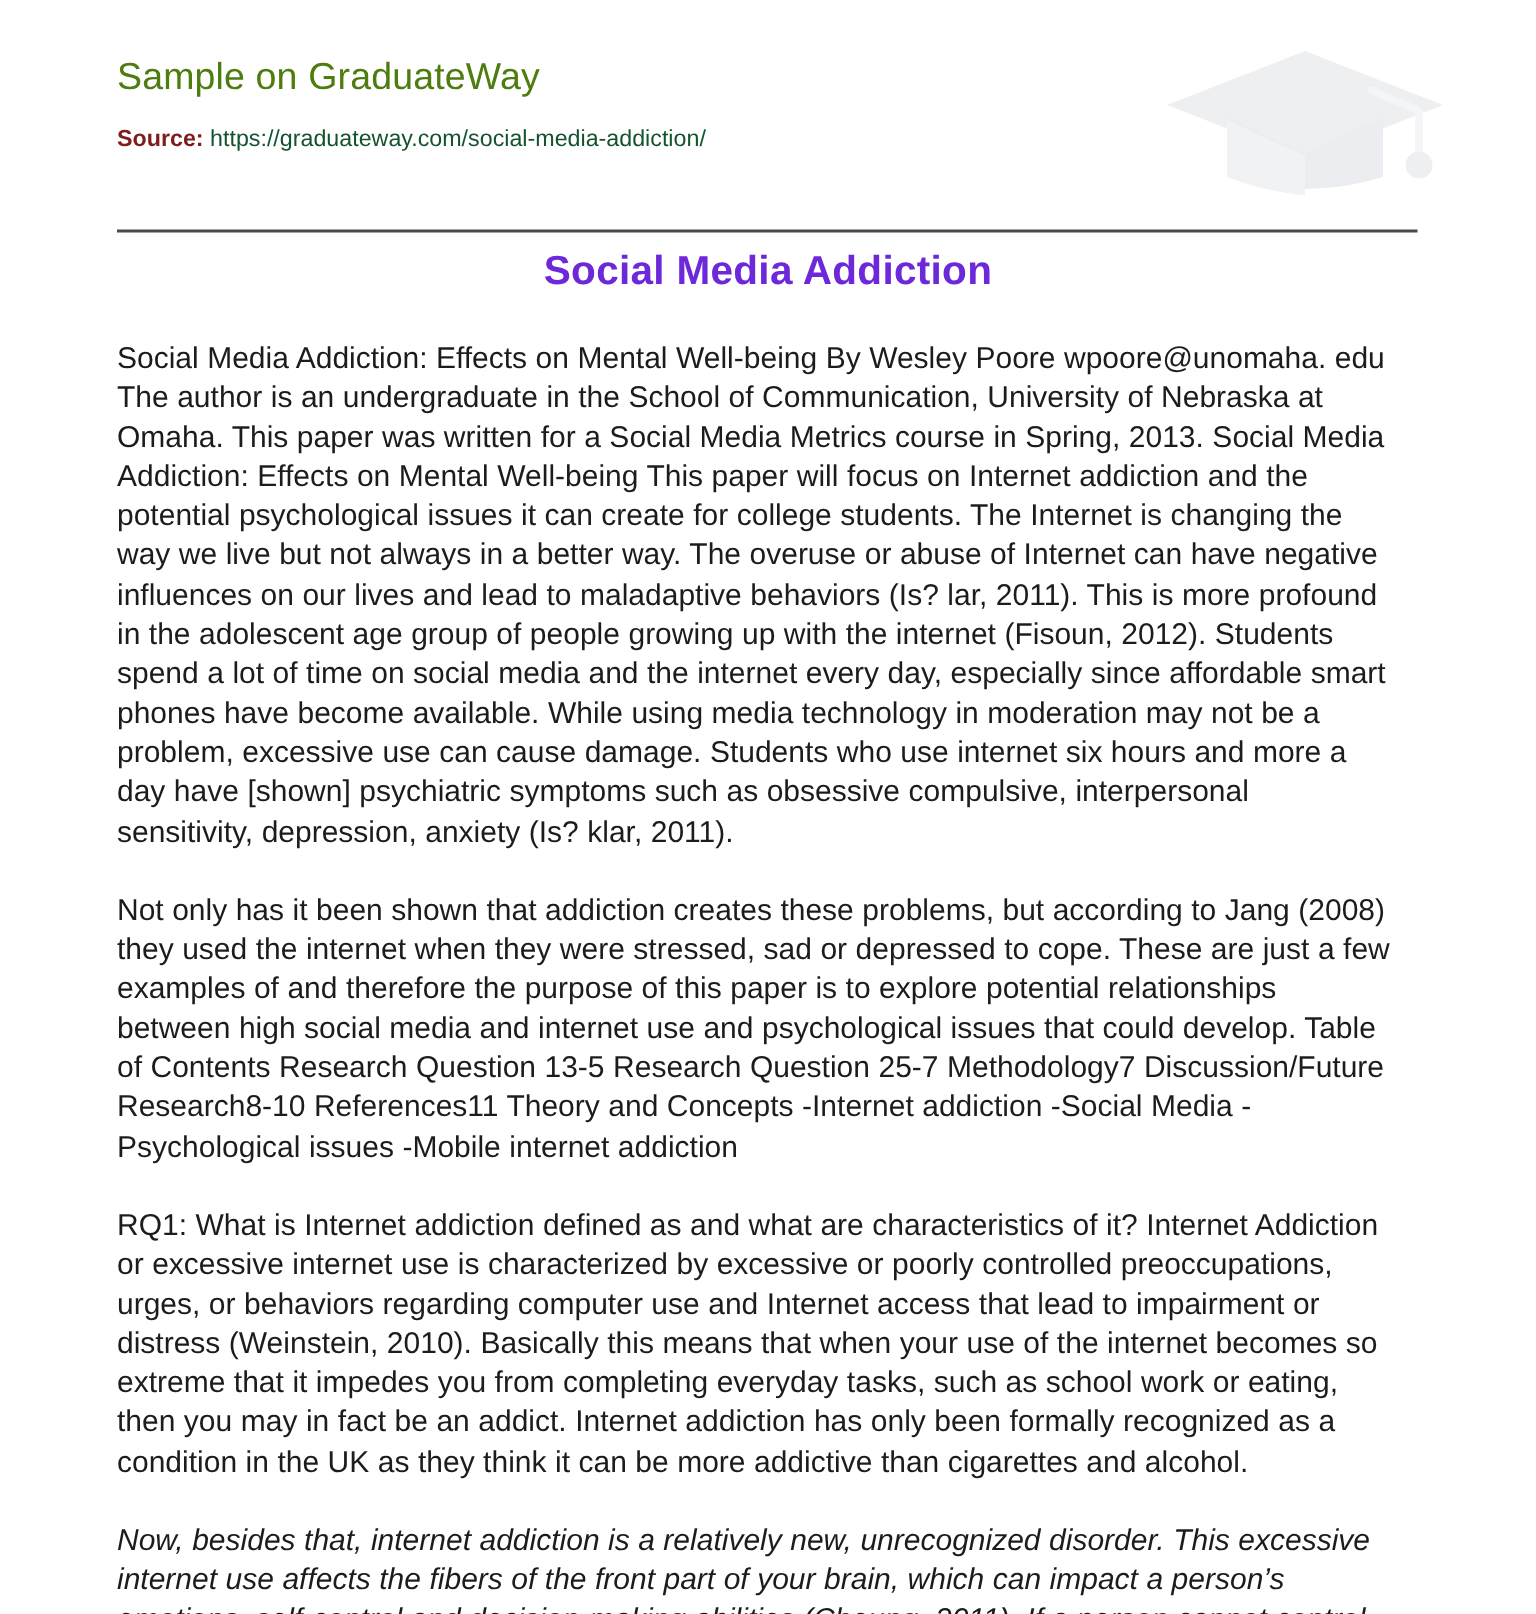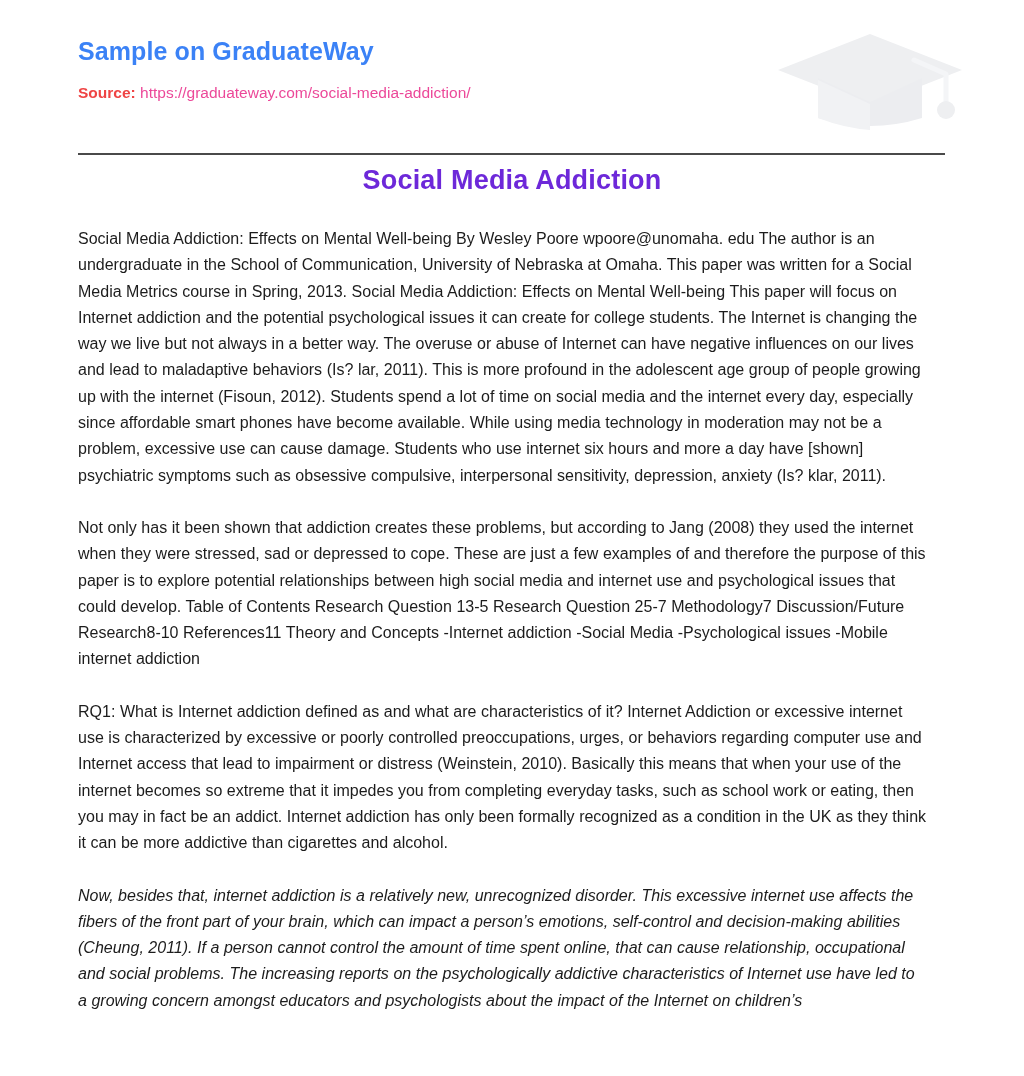--- a/index.html
+++ b/index.html
@@ -23,40 +23,40 @@
   }
   
   .header {
     position: relative;
     padding: 36px 78px 0 78px;
     height: 108px;
     box-sizing: border-box;
   }
   .site-title {
     font-size: 25px;
-    font-weight: 700;
-    color: #3b82f6;
+    font-weight: 400;
+    color: #4d7c0f;
     letter-spacing: 0.1px;
     line-height: 1.2;
     margin: 0;
   }
   .source-line {
     margin-top: 17px;
     font-size: 15.5px;
     color: #3c3c3c;
     line-height: 1.25;
     white-space: nowrap;
   }
   .source-label {
     font-weight: 700;
-    color: #ef4444;
+    color: #7f1d1d;
   }
   .source-url {
     font-weight: 400;
-    color: #ec4899;
+    color: #14532d;
   }
   
   .logo {
     position: absolute;
     top: 30px;
     right: 58px;
     width: 192px;
     height: 104px;
     pointer-events: none;
   }
@@ -78,21 +78,21 @@
     font-weight: 700;
     color: #6d28d9;
     letter-spacing: 0.2px;
   }
   
   .body-wrap {
     padding: 0 78px;
     margin-top: 30px;
   }
   .para {
-    font-size: 16px;
+    font-size: 20px;
     line-height: 26.3px;
     color: #1c1c1c;
     margin: 0 18px 26px 0;
     text-align: left;
     word-spacing: 0.1px;
   }
   .para:last-child { margin-bottom: 0; font-style: italic; }
 </style>
 </head>
 <body>

